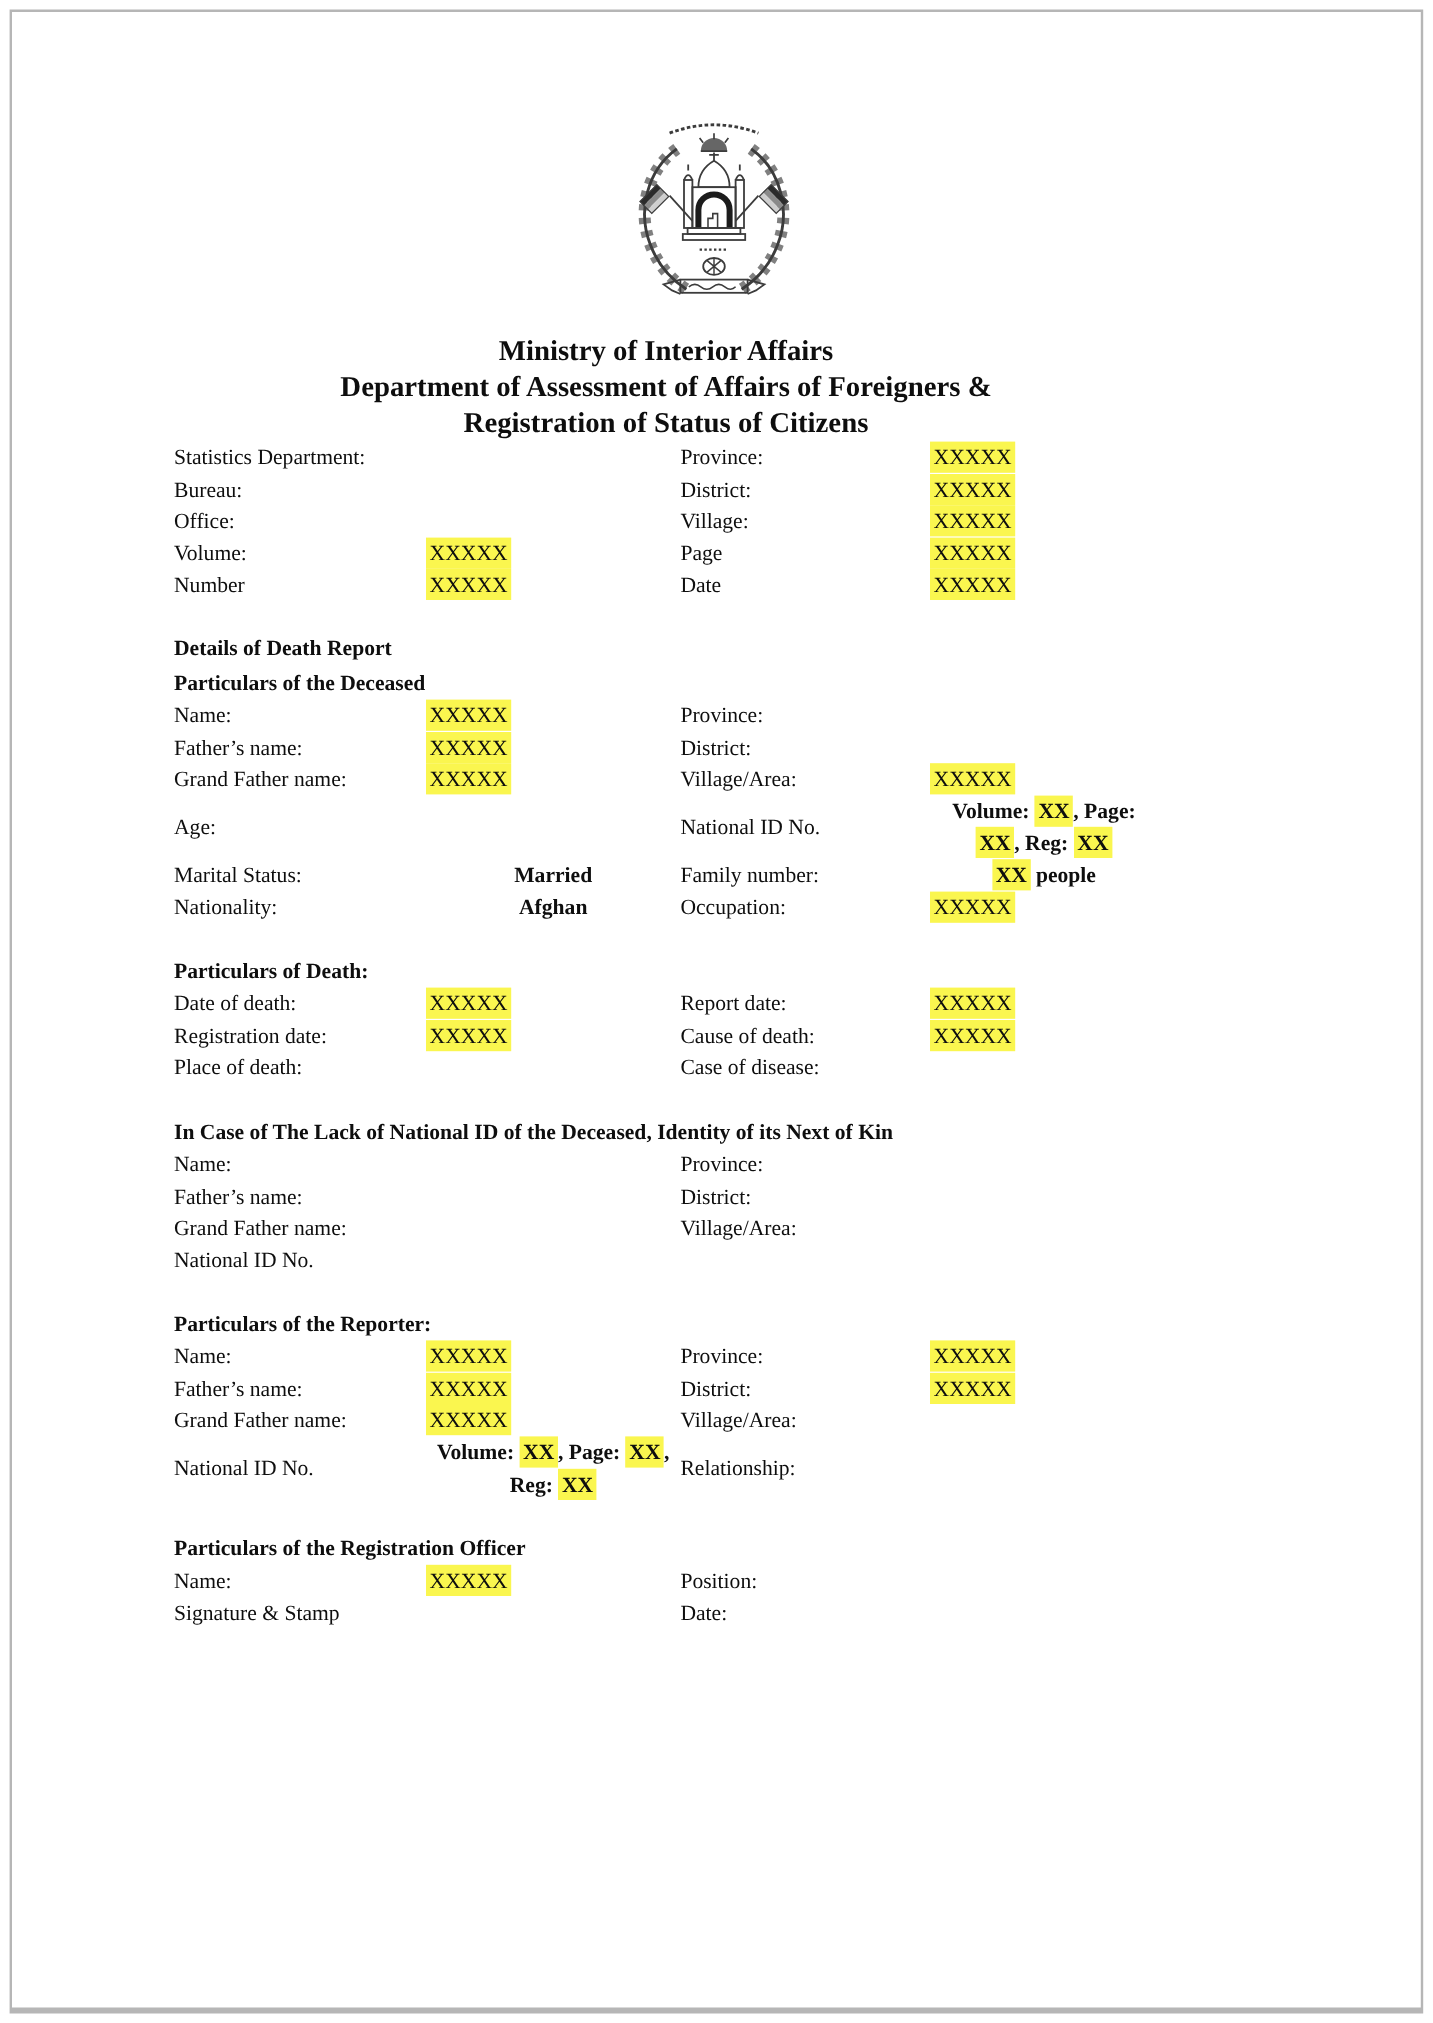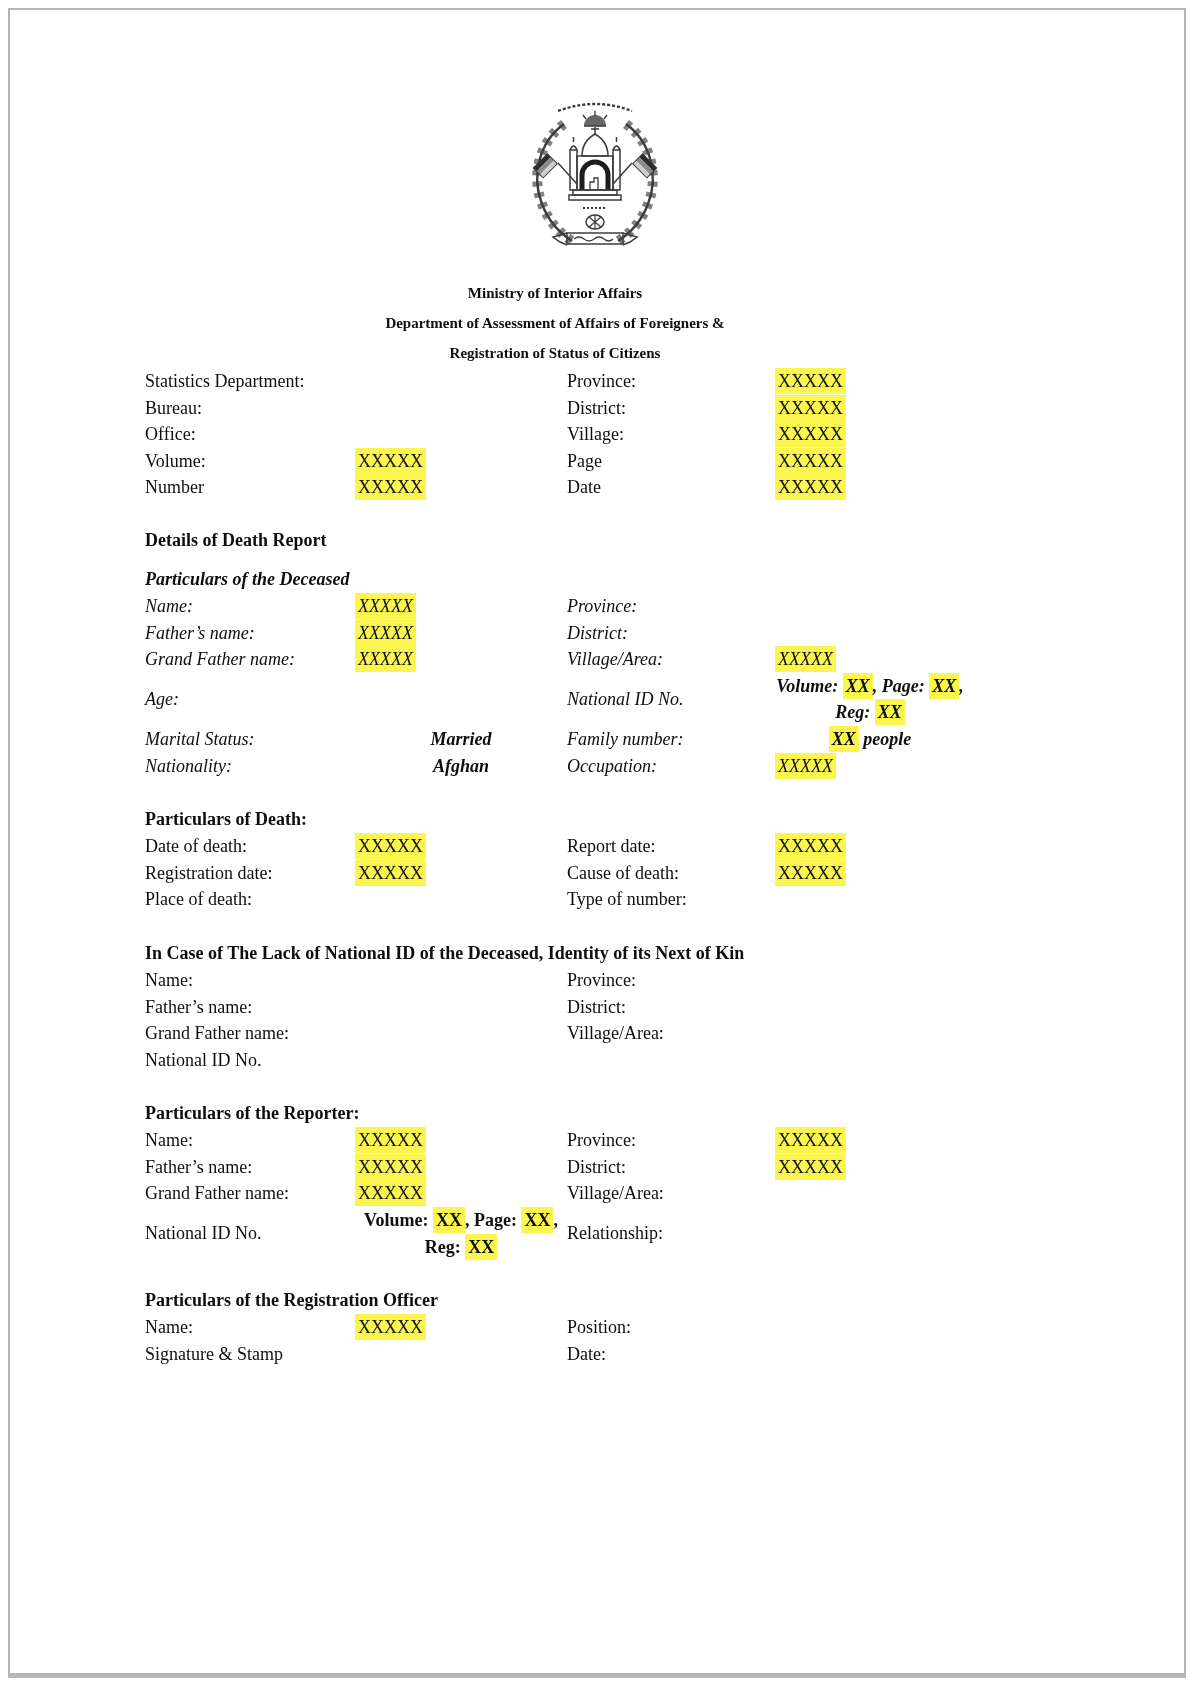--- a/index.html
+++ b/index.html
@@ -16,39 +16,39 @@
   }
   .page{
     position:absolute;inset:8px;background:var(--bg);
     border:2px solid var(--border);
     border-bottom-width:5px;
   }
   .emblem{margin:86px 0 0 510px;width:150px;height:158px;}
   .titles{margin-top:24px;padding:0 135px;}
   .titles div{
     width:820px;text-align:center;font-weight:bold;
-    font-size:15px;line-height:30px;
+    font-size:24px;line-height:30px;
   }
   .content{padding:0 0 0 135px;}
   #sections{width:820px;}
   .section-heading{font-weight:bold;font-size:18px;line-height:27px;}
   .section-heading.center{text-align:left;}
   .row{display:flex;align-items:center;min-height:26.6px;font-size:18px;line-height:26.6px;}
   .cell{display:block;}
   .cell.c0{width:210px;flex:none;}
   .cell.c1{width:212px;flex:none;}
   .cell.c2{width:208px;flex:none;}
   .cell.c3{flex:1;}
   .value .segs{display:inline-block;max-width:196px;line-height:26.6px;}
   .value.bold{font-weight:bold;text-align:center;}
   .hl{background:var(--hl);padding:3px 3px;}
   
   [data-name="section-registry-info"]{}
   [data-name="section-death-report-details"]{margin-top:26px;}
-  [data-name="section-deceased"]{margin-top:12px;font-style:italic;}
+  [data-name="section-deceased"]{margin-top:2px;}
   [data-name="section-death"]{margin-top:27px;}
   [data-name="section-next-of-kin"]{margin-top:27px;}
   [data-name="section-reporter"]{margin-top:27px;}
   [data-name="section-registration-officer"]{margin-top:27px;}
 </style>
 </head>
 <body>
 
 <div class="page" data-name="document-page">
 
@@ -203,21 +203,21 @@
           </div>
           <div class="row" data-name="form-row">
             <span class="cell label c0" data-name="field-label">Registration date:</span>
             <span class="cell value c1" data-name="field-value"><span class="segs"><span class="hl" data-name="highlighted-value">XXXXX</span></span></span>
             <span class="cell label c2" data-name="field-label">Cause of death:</span>
             <span class="cell value c3" data-name="field-value"><span class="segs"><span class="hl" data-name="highlighted-value">XXXXX</span></span></span>
           </div>
           <div class="row" data-name="form-row">
             <span class="cell label c0" data-name="field-label">Place of death:</span>
             <span class="cell value c1" data-name="field-value"><span class="segs"></span></span>
-            <span class="cell label c2" data-name="field-label">Type of number:</span>
+            <span class="cell label c2" data-name="field-label">Case of disease:</span>
             <span class="cell value c3" data-name="field-value"><span class="segs"></span></span>
           </div>
         </div>
         <div class="section" data-name="section-next-of-kin">
           <div class="section-heading" data-name="section-heading-next-of-kin">In Case of The Lack of National ID of the Deceased, Identity of its Next of Kin</div>
           <div class="row" data-name="form-row">
             <span class="cell label c0" data-name="field-label">Name:</span>
             <span class="cell value c1" data-name="field-value"><span class="segs"></span></span>
             <span class="cell label c2" data-name="field-label">Province:</span>
             <span class="cell value c3" data-name="field-value"><span class="segs"></span></span>

